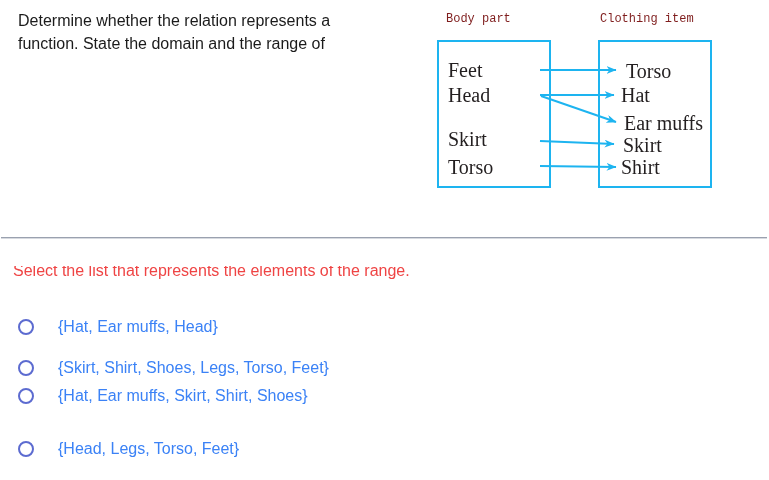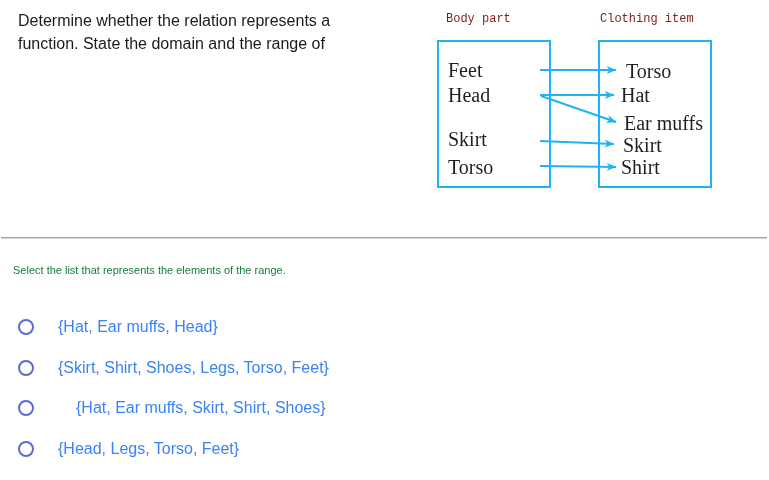--- a/index.html
+++ b/index.html
@@ -27,26 +27,26 @@
   .arrows-svg { position: absolute; left: 430px; top: 30px; width: 290px; height: 170px;
                 z-index: 2; pointer-events: none; }
 
   
   .separator { position: absolute; left: 1px; top: 237px; width: 766px; height: 2px;
                background: #9aa1af; border-bottom: 1px solid #d7dae0; }
 
   
   .subprompt-clip { position: absolute; left: 13px; top: 266px; width: 640px; height: 17px;
                     overflow: hidden; }
-  .subprompt { font-size: 11px; line-height: 19px; margin-top: -5px; color: #15803d;
+  .subprompt { font-size: 16px; line-height: 19px; margin-top: -5px; color: #ef4444;
                white-space: nowrap; }
 
   
   .option { position: absolute; left: 18px; height: 20px; display: flex; align-items: center; }
-  .opt-1 { top: 317px; } .opt-2 { top: 358px; } .opt-3 { top: 398px; gap: 18px; } .opt-4 { top: 439px; justify-content: flex-end; }
+  .opt-1 { top: 317px; } .opt-2 { top: 358px; } .opt-3 { top: 386px; } .opt-4 { top: 439px; justify-content: flex-end; }
   .radio { width: 16px; height: 16px; border: 2px solid #5c6bd0; border-radius: 50%;
            background: #ffffff; flex: 0 0 auto; cursor: pointer; }
   .option-label { margin-left: 24px; font-size: 16px; color: #3b82f6; white-space: nowrap;
                   cursor: pointer; }
 </style>
 </head>
 <body>
 
 <div class="question">
   <div>Determine whether the relation represents a</div>

